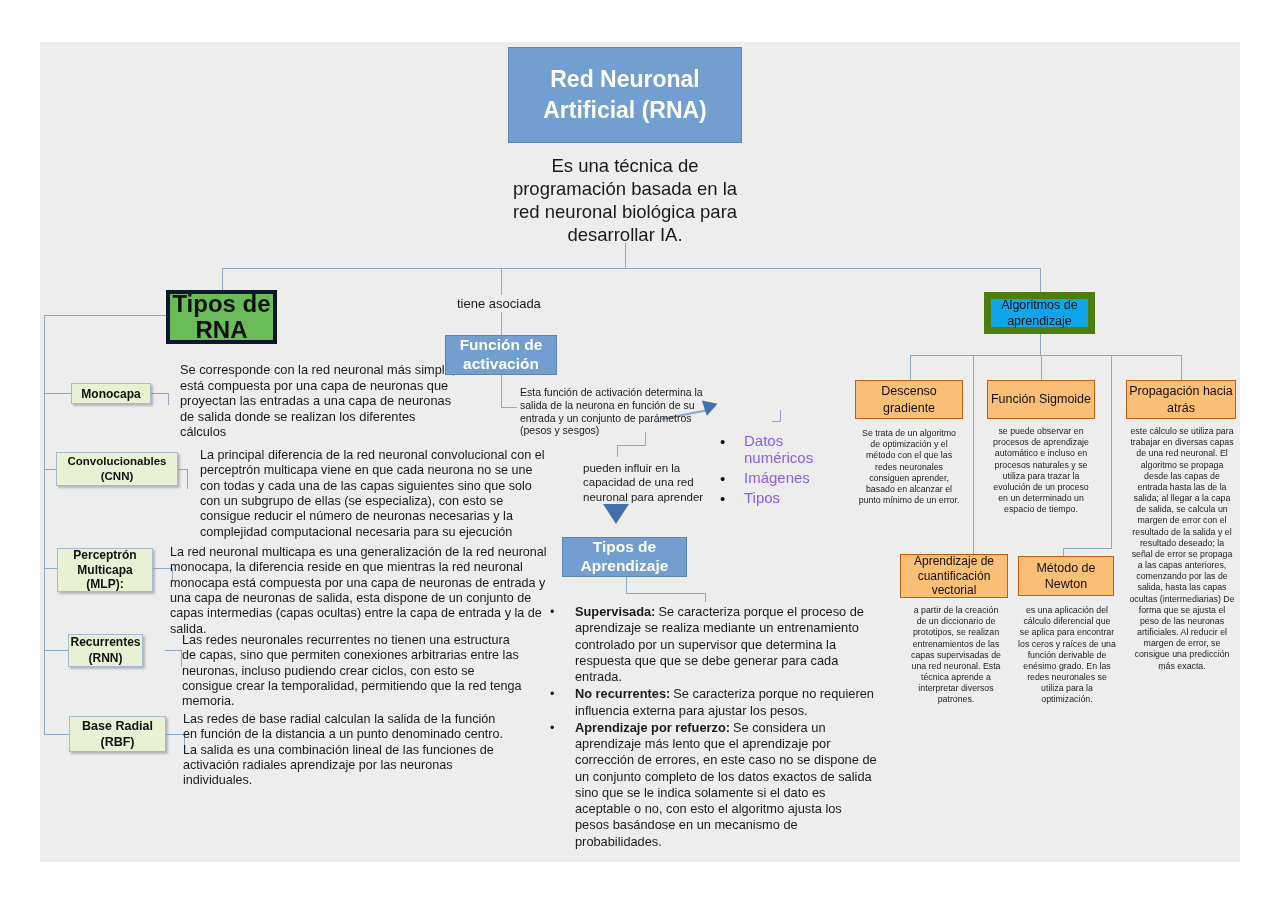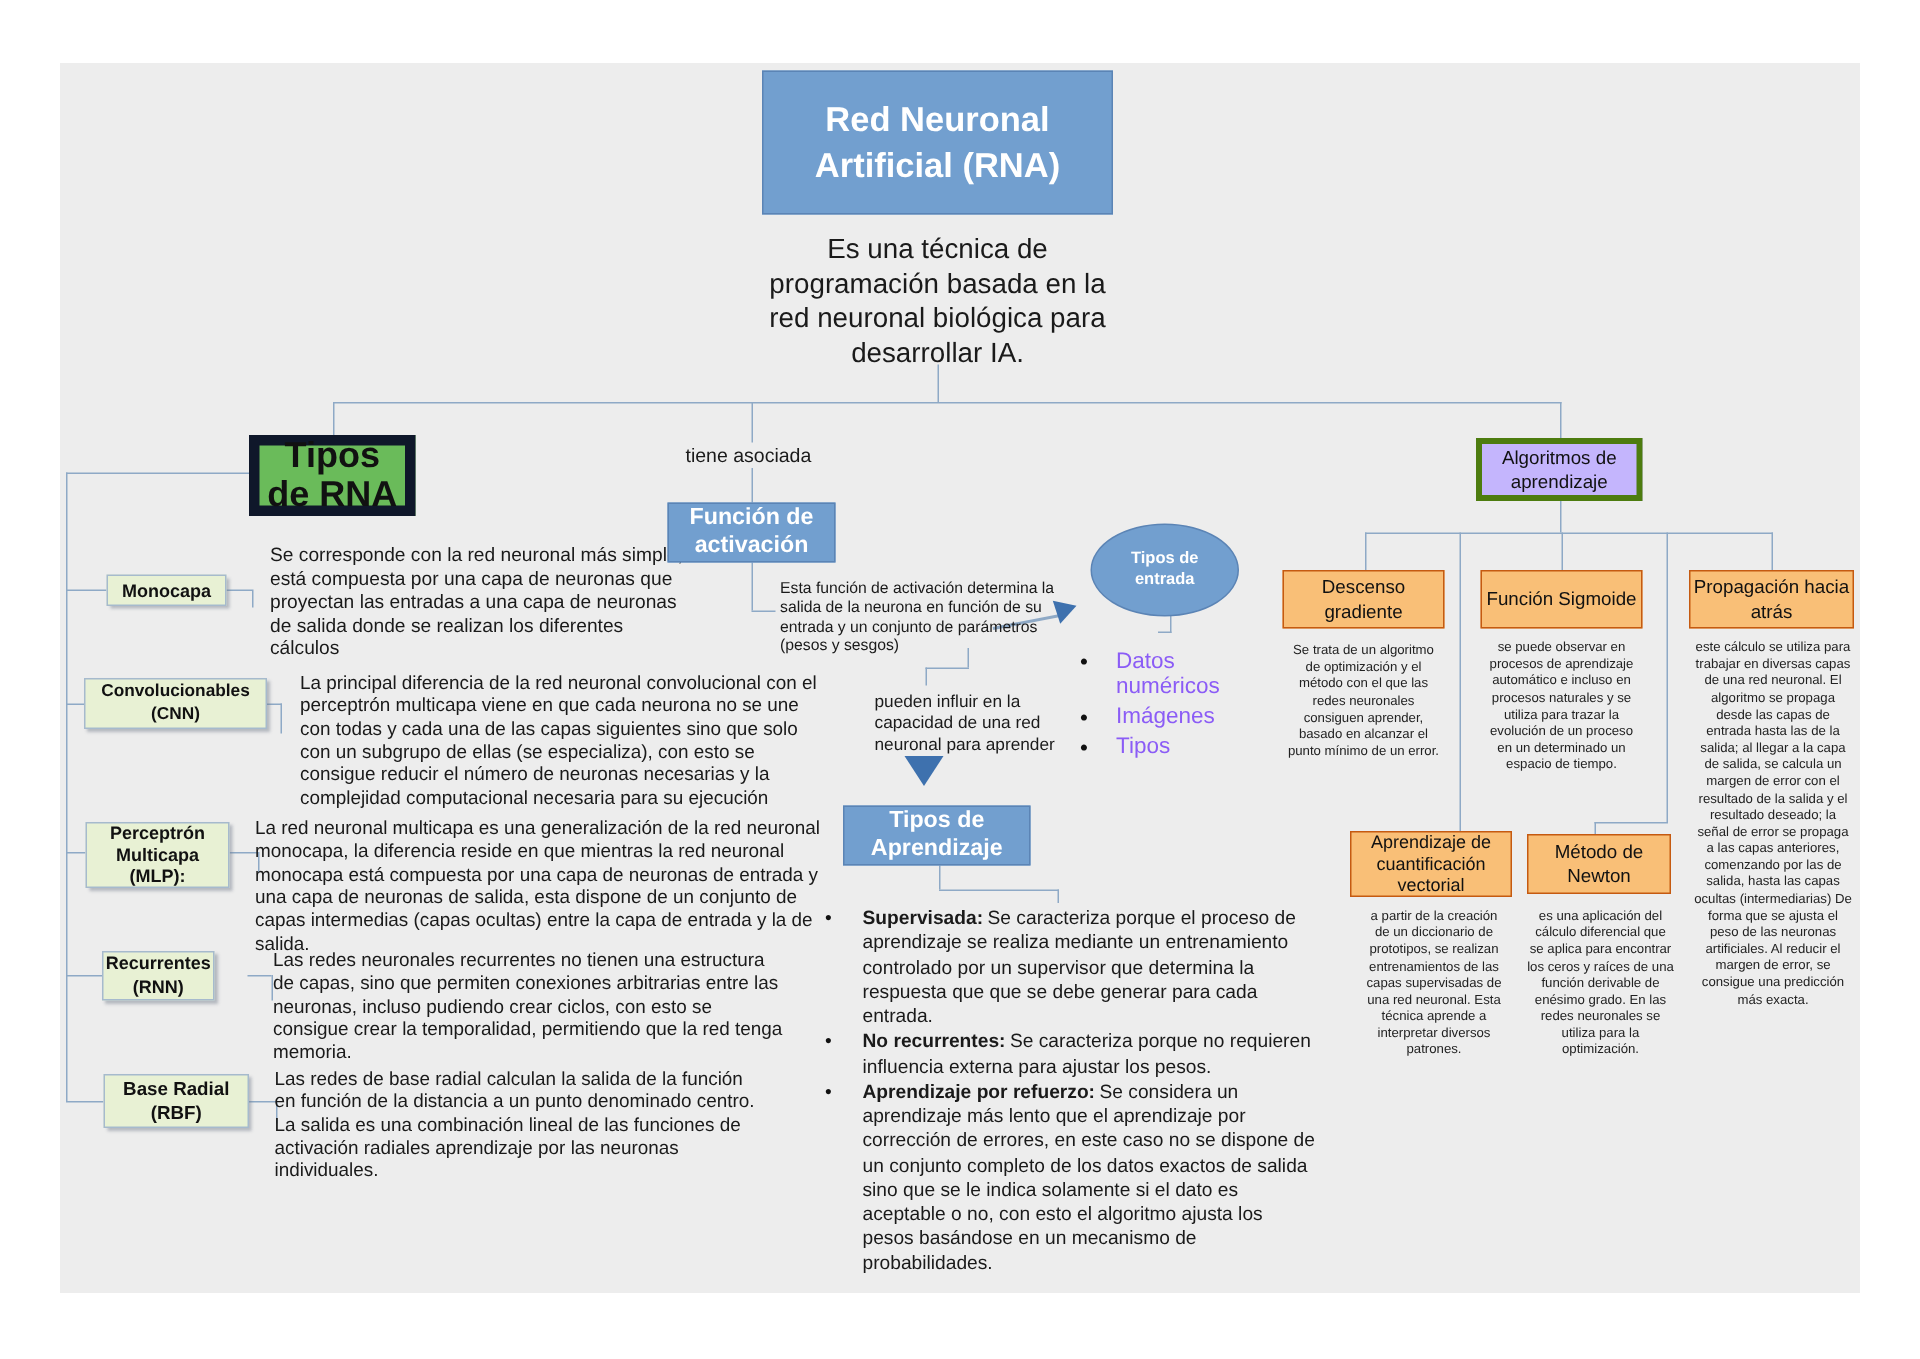--- a/index.html
+++ b/index.html
@@ -1,23 +1,23 @@
 <!DOCTYPE html>
 <html><head>
 <meta charset="utf-8">
 <style>
   html,body{margin:0;padding:0;background:#fff;}
   .canvas{position:relative;width:1280px;height:906px;background:#ffffff;font-family:"Liberation Sans",sans-serif;color:#1a1a1a;overflow:hidden;}
   .slide{position:absolute;left:40px;top:42px;width:1200px;height:820px;background:#ededed;}
   .ln{position:absolute;background:#8ea9c6;}
   .node{position:absolute;display:flex;align-items:center;justify-content:center;text-align:center;box-sizing:border-box;}
   .blue{background:#729fcf;border:1px solid #5b84b5;color:#ffffff;font-weight:bold;}
-  .green{background:#6abb5a;border:7px solid #0f172a;color:#111;font-weight:bold;}
+  .green{background:#6abb5a;border:4px solid #0f172a;color:#111;font-weight:bold;}
   .palegreen{background:#e8f1d4;border:1px solid #a6bacd;color:#111;font-weight:bold;box-shadow:2px 2px 2px rgba(110,120,135,.45);}
-  .orange{background:#c4b5fd;border:4px solid #4d7c0f;color:#111;}
+  .orange{background:#0ea5e9;border:7px solid #4d7c0f;color:#111;}
   .lorange{background:#f9bf77;border:1px solid #c55a11;color:#111;}
   .txt{position:absolute;}
   .ctr{text-align:center;}
   .ellipse{position:absolute;background:#729fcf;border:1px solid #5b84b5;border-radius:50%;display:flex;align-items:center;justify-content:center;color:#fff;font-weight:bold;text-align:center;}
   .redlist{position:absolute;}
   .redlist .row{display:flex;margin-bottom:3px;}
   .redlist .blt{width:24px;color:#111;font-size:15px;flex:0 0 24px;}
   .redlist .itm{color:#8b5cf6;font-size:15px;line-height:1.12;width:88px;}
   .biglist{position:absolute;width:330px;}
   .biglist .row{display:flex;margin-bottom:1px;}
@@ -112,23 +112,20 @@
   <div class="txt" style="left:182px;top:633px;width:345px;font-size:12.6px;line-height:1.22">Las redes neuronales recurrentes no tienen una estructura de capas, sino que permiten conexiones arbitrarias entre las neuronas, incluso pudiendo crear ciclos, con esto se consigue crear la temporalidad, permitiendo que la red tenga memoria.</div>
   <div class="txt" style="left:183px;top:712px;width:320px;font-size:12.6px;line-height:1.22">Las redes de base radial calculan la salida de la función en función de la distancia a un punto denominado centro. La salida es una combinación lineal de las funciones de activación radiales aprendizaje por las neuronas individuales.</div>
 
   <div class="txt" style="left:457px;top:296px;width:100px;font-size:13px">tiene asociada</div>
   <div class="node blue" style="left:445px;top:335px;width:112px;height:40px;font-size:15.5px;line-height:1.2">
     <span>Función de activación</span>
   </div>
   <div class="txt" style="left:520px;top:386px;width:188px;font-size:10.5px;line-height:1.22">Esta función de activación determina la salida de la neurona en función de su entrada y un conjunto de parámetros (pesos y sesgos)</div>
   <div class="txt" style="left:583px;top:461px;width:128px;font-size:11.5px;line-height:1.25">pueden influir en la capacidad de una red neuronal para aprender</div>
 
-  <div class="ellipse" style="left:727px;top:349px;width:97px;height:60px;font-size:11px;line-height:1.25">
-    <span style="width:50px">Tipos de entrada</span>
-  </div>
   <div class="redlist" style="left:720px;top:433px">
     <div class="row">
       <span class="blt">•</span>
       <span class="itm">Datos numéricos</span>
     </div>
     <div class="row">
       <span class="blt">•</span>
       <span class="itm">Imágenes</span>
     </div>
     <div class="row">

